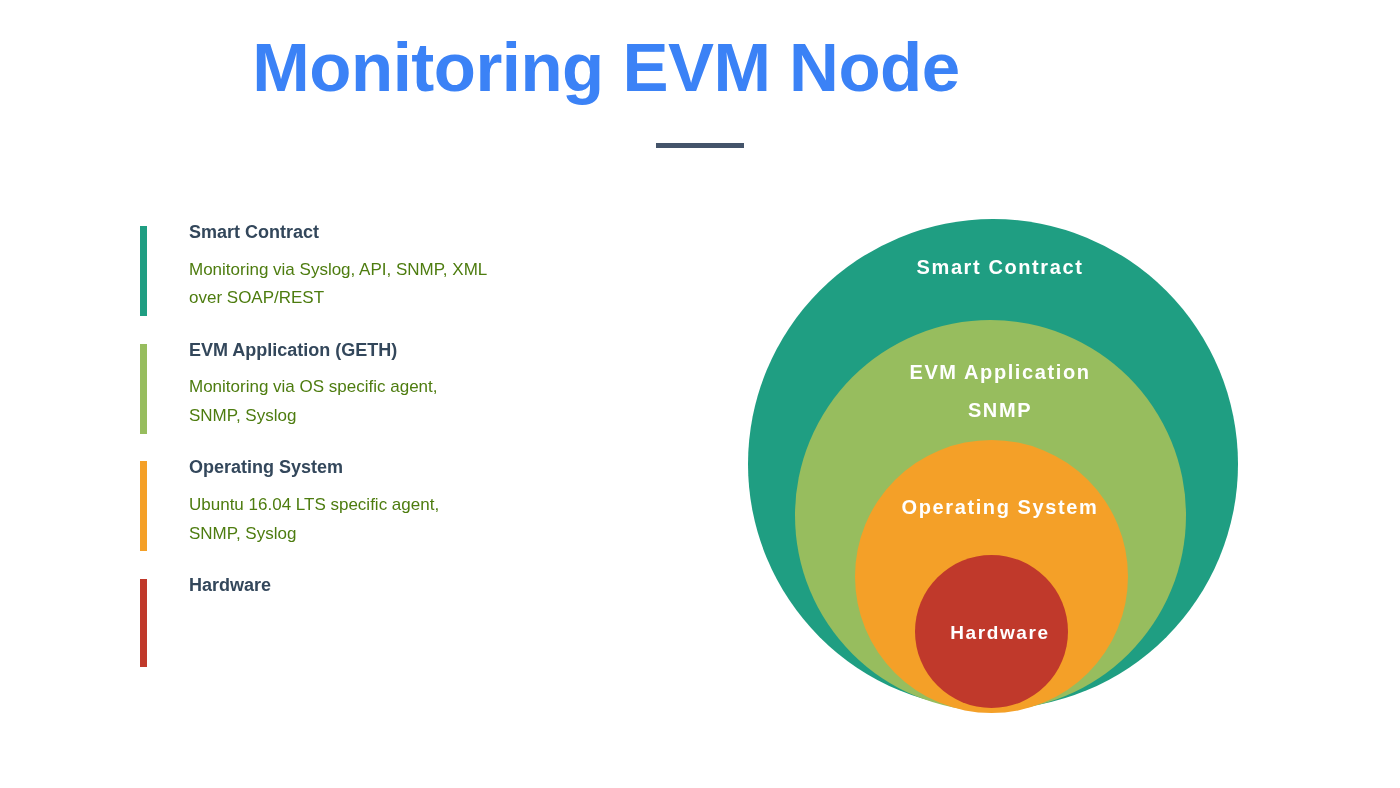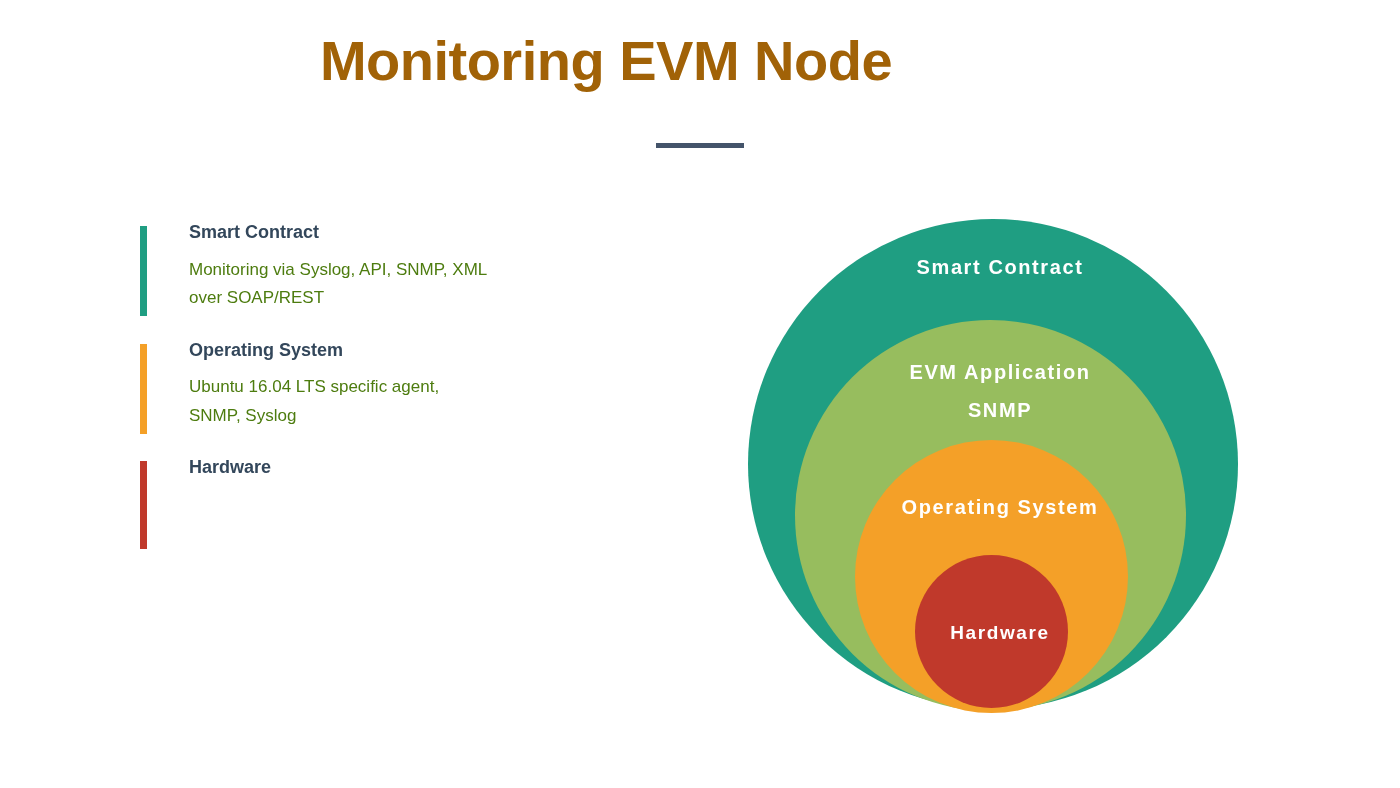--- a/index.html
+++ b/index.html
@@ -15,23 +15,23 @@
     position: relative;
   }
 
   
   .slide-title {
     position: absolute;
     left: 0;
     top: 30px;
     width: 1212px;
     text-align: center;
-    font-size: 56px;
+    font-size: 69px;
     font-weight: bold;
-    color: #a16207;
+    color: #3b82f6;
     letter-spacing: -0.5px;
     line-height: 1.1;
   }
   .title-rule {
     position: absolute;
     left: 656px;
     top: 143px;
     width: 88px;
     height: 5px;
     background: #44546a;
@@ -138,20 +138,25 @@
 <div class="title-rule"></div>
 
 <div class="legend">
 
   <div class="legend-item">
     <div class="legend-bar" style="background:#1f9e82"></div>
     <div class="legend-heading">Smart Contract</div>
     <div class="legend-desc">Monitoring via Syslog, API, SNMP, XML over SOAP/REST</div>
   </div>
 
+  <div class="legend-item">
+    <div class="legend-bar" style="background:#97bd5e"></div>
+    <div class="legend-heading">EVM Application (GETH)</div>
+    <div class="legend-desc">Monitoring via OS specific agent, SNMP, Syslog</div>
+  </div>
 
   <div class="legend-item">
     <div class="legend-bar" style="background:#f4a028"></div>
     <div class="legend-heading">Operating System</div>
     <div class="legend-desc">Ubuntu 16.04 LTS specific agent, SNMP, Syslog</div>
   </div>
 
   <div class="legend-item">
     <div class="legend-bar short" style="background:#c0392b"></div>
     <div class="legend-heading">Hardware</div>

